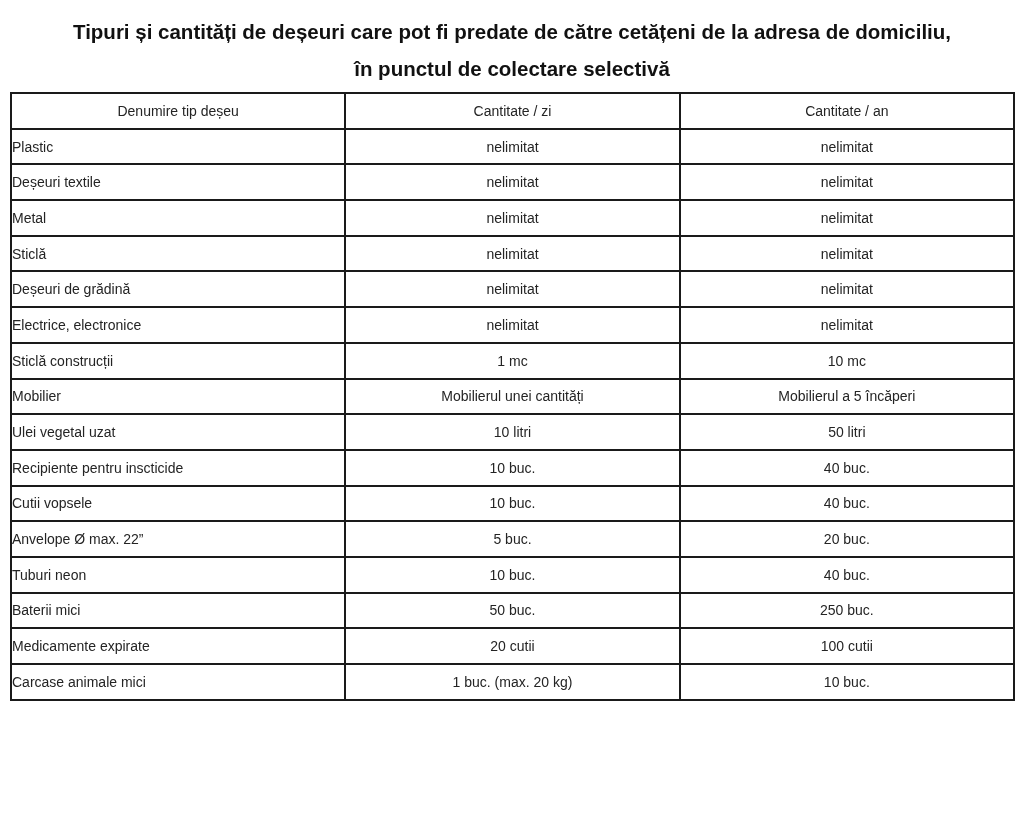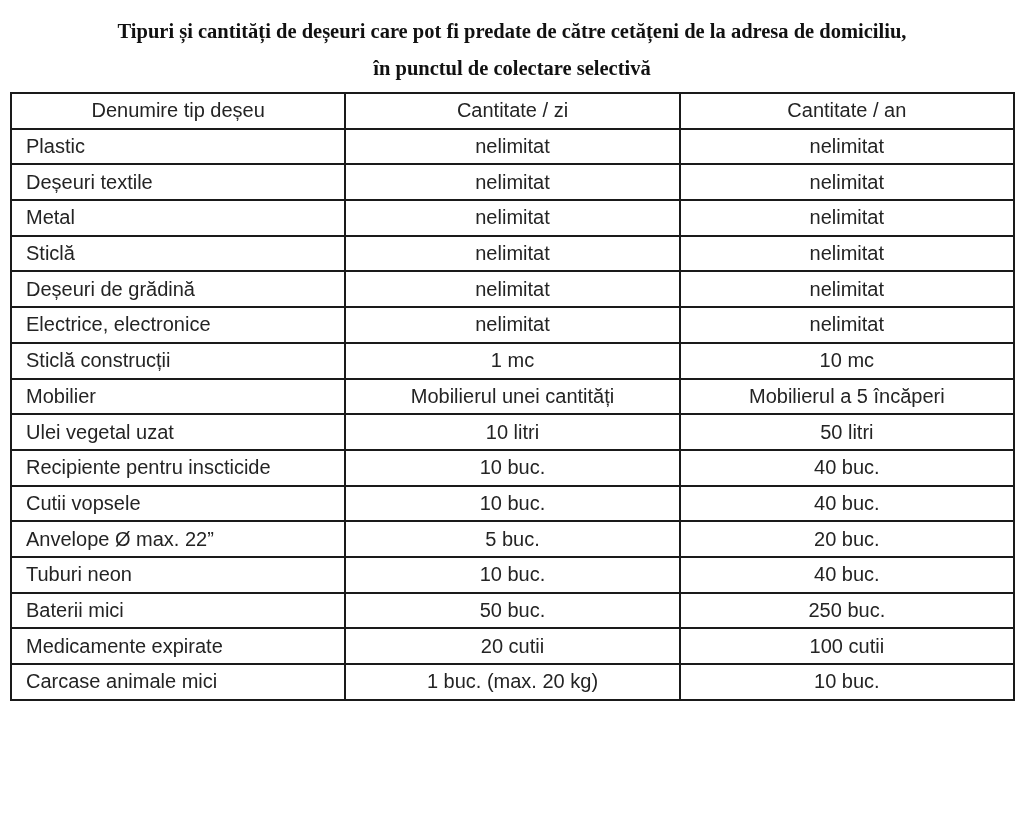--- a/index.html
+++ b/index.html
@@ -15,43 +15,41 @@
     color: #1f1f1f;
     overflow: hidden;
   }
   .doc-title {
     margin-top: 13px;
     text-align: center;
     font-weight: bold;
     font-size: 20.5px;
     line-height: 37px;
     color: #111111;
-    font-family: Liberation Serif, serif;
   }
   table.waste-table {
     border-collapse: collapse;
     table-layout: fixed;
     width: 1005px;
     margin: 5px 0 0 10px;
   }
   table.waste-table th,
   table.waste-table td {
     border: 2px solid #1a1a1a;
-    font-size: 20px;
+    font-size: 14px;
     font-weight: normal;
     height: 35.7px;
     text-align: center;
     padding: 0;
     white-space: nowrap;
     overflow: hidden;
     color: #242424;
   }
   table.waste-table td.col0 {
     text-align: left;
-    padding-left: 14px;
   }
 </style>
 </head>
 <body>
 
 <div class="doc-title">
   <div>Tipuri și cantități de deșeuri care pot fi predate de către cetățeni de la adresa de domiciliu,</div>
   <div>în punctul de colectare selectivă</div>
 </div>
 

